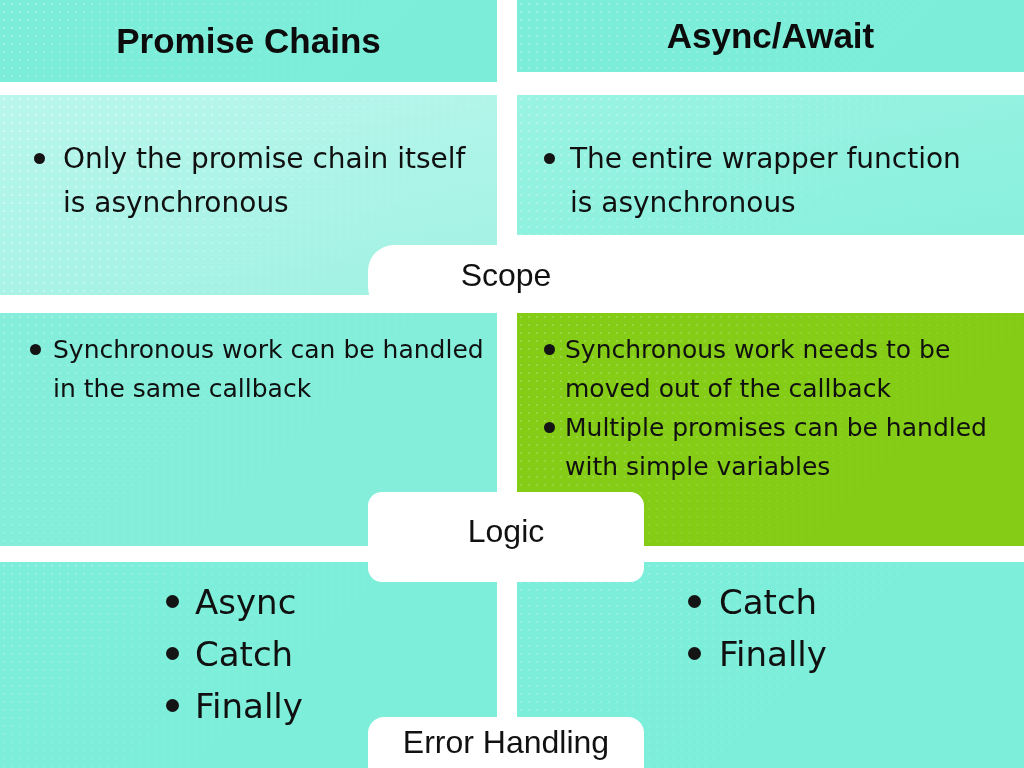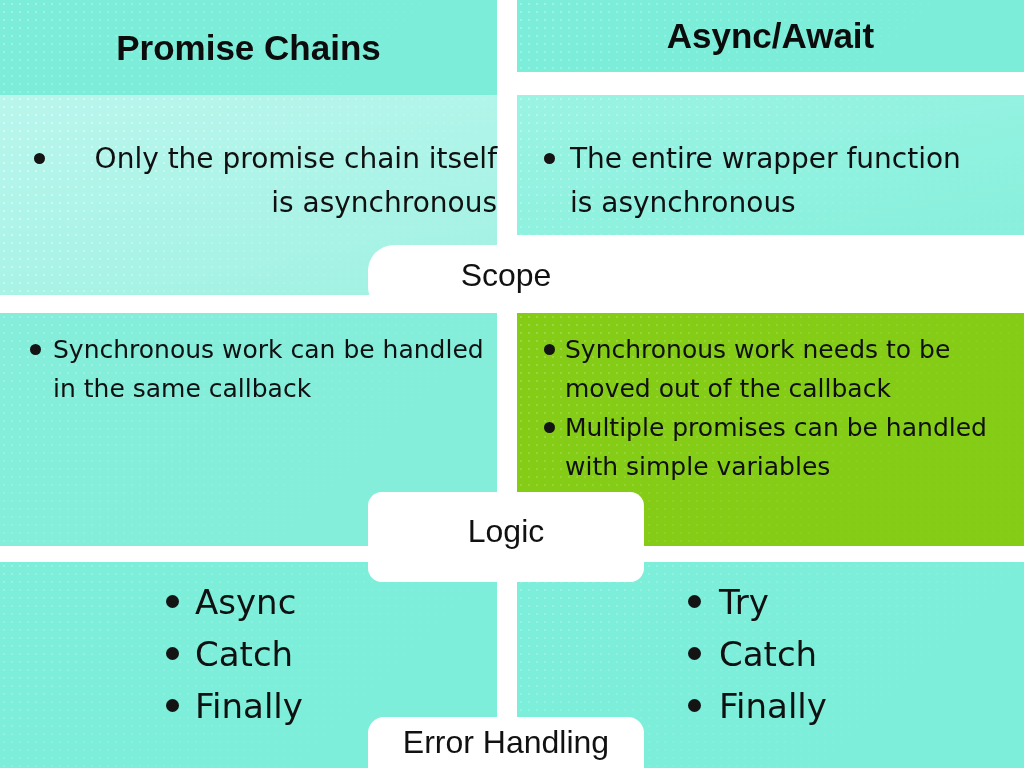--- a/index.html
+++ b/index.html
@@ -5,23 +5,23 @@
   html,body{margin:0;padding:0;}
   body{width:1024px;height:768px;position:relative;background:#ffffff;
        font-family:"DejaVu Sans",sans-serif;overflow:hidden;color:#101010;}
   .block{position:absolute;box-sizing:border-box;}
   .block::after{content:"";position:absolute;inset:0;pointer-events:none;
        background-image:radial-gradient(rgba(255,255,255,var(--da,.25)) 1px, rgba(255,255,255,0) 1.35px);
        background-size:8px 8px;
        -webkit-mask-image:linear-gradient(135deg,#000 0%, rgba(0,0,0,.12) 75%);
        mask-image:linear-gradient(135deg,#000 0%, rgba(0,0,0,.12) 75%);}
   .block>*{position:relative;z-index:1;}
-  #h-left  {left:0;   top:0;  width:497px;height:95px;background:#7bedd9;align-items:center;--da:.3;}
+  #h-left  {left:0;   top:0;  width:497px;height:82px;background:#7bedd9;align-items:center;--da:.3;}
   #h-right {left:517px;top:0;  width:507px;height:72px;background:#7bedd9;--da:.3;}
-  #r1-left {left:0;   top:95px;width:497px;height:200px;background:linear-gradient(170deg,#b9f6ec 0%,#a3f2e4 90%);text-align:right;--da:.5;}
+  #r1-left {left:0;   top:95px;width:497px;height:200px;background:linear-gradient(170deg,#b9f6ec 0%,#a3f2e4 90%);--da:.5;}
   #r1-right{left:517px;top:95px;width:507px;height:140px;background:linear-gradient(170deg,#9af3e3 0%,#8af0dd 90%);--da:.3;}
   #r2-left {left:0;   top:313px;width:497px;height:233px;background:#84eedb;--da:.22;}
   #r2-right{left:517px;top:313px;width:507px;height:233px;background:#84cc16;--da:.22;}
   #r3-left {left:0;   top:562px;width:497px;height:206px;background:#7deeda;--da:.22;}
   #r3-right{left:517px;top:562px;width:507px;height:206px;background:#7deeda;--da:.22;}
   .hdr{display:flex;align-items:center;justify-content:center;
        font-family:"Liberation Sans",sans-serif;
        font-weight:bold;font-size:35px;color:#0c0c0c;}
   ul{list-style:none;margin:0;padding:0;}
   li{position:relative;white-space:pre-line;}
@@ -89,21 +89,20 @@
 
 <div id="r3-left" class="block r3">
   <ul>
     <li>Async</li>
     <li>Catch</li>
     <li>Finally</li>
   </ul>
 </div>
 <div id="r3-right" class="block r3">
   <ul>
-    <li>Try</li>
     <li>Catch</li>
     <li>Finally</li>
   </ul>
 </div>
 
 <div id="label-scope" class="label">
   <span>Scope</span>
 </div>
 <div id="label-logic" class="label">
   <span>Logic</span>

